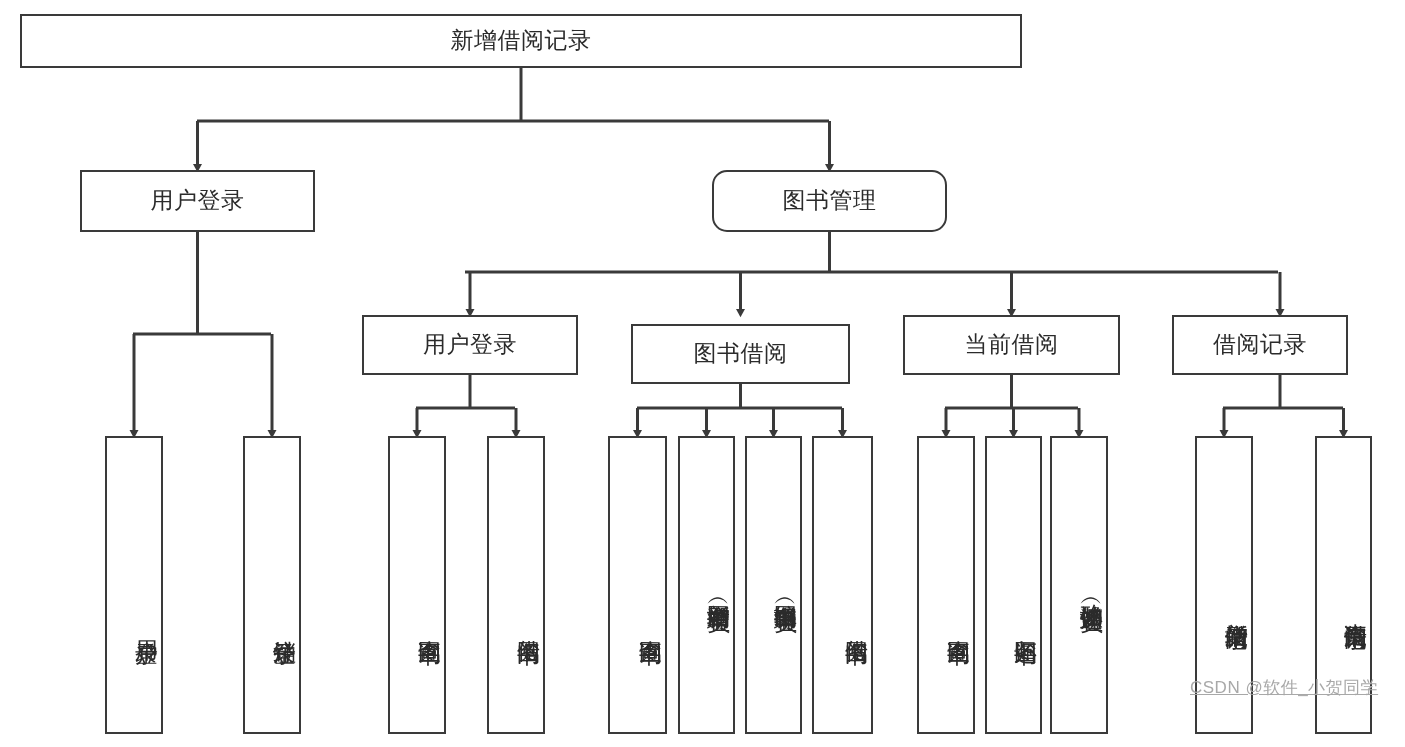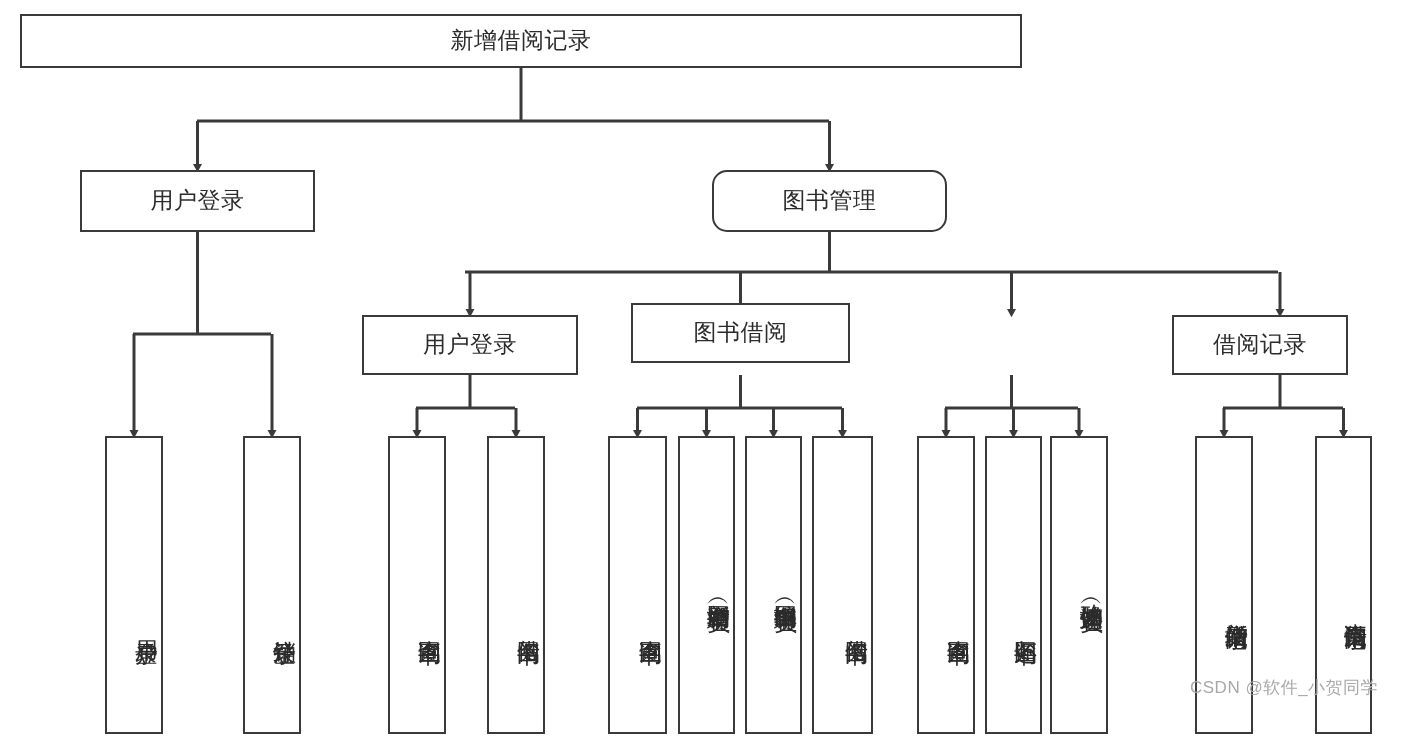--- a/index.html
+++ b/index.html
@@ -112,32 +112,33 @@
         <path d="M1343.5,408 L1343.5,434" marker-end="url(#arrow)"></path>
       </g>
   </svg>
 
   <div class="node node-h" style="left: 20px; top: 14px; width: 1002px; height: 54px;">新增借阅记录</div>
 
   <div class="node node-h" style="left: 80px; top: 170px; width: 235px; height: 62px;">用户登录</div>
   <div class="node node-h" style="left: 712px; top: 170px; width: 235px; height: 62px; border-radius: 15px;">图书管理</div>
 
   <div class="node node-h" style="left: 362px; top: 315px; width: 216px; height: 60px;">用户登录</div>
-  <div class="node node-h" style="left: 631px; top: 303px; width: 219px; height: 60px;">图书借阅</div>
+  <div class="node node-h" style="left: 631px; top: 324px; width: 219px; height: 60px;">图书借阅</div>
+  <div class="node node-h" style="left: 903px; top: 315px; width: 217px; height: 60px;">当前借阅</div>
   <div class="node node-h" style="left: 1172px; top: 315px; width: 176px; height: 60px;">借阅记录</div>
 
   <div class="node node-v pad-short" style="left: 105px; top: 436px; width: 58px; height: 298px;">用户登录</div>
   <div class="node node-v pad-short" style="left: 243px; top: 436px; width: 58px; height: 298px;">注销登录</div>
   <div class="node node-v pad-short" style="left: 388px; top: 436px; width: 58px; height: 298px;">查询图书</div>
   <div class="node node-v pad-short" style="left: 487px; top: 436px; width: 58px; height: 298px;">借阅图书</div>
   <div class="node node-v pad-short" style="left: 608px; top: 436px; width: 59px; height: 298px;">查询图书</div>
   <div class="node node-v pad-tall" style="left: 678px; top: 436px; width: 57px; height: 298px;">新增图书（管理员）</div>
   <div class="node node-v pad-tall" style="left: 745px; top: 436px; width: 57px; height: 298px;">编辑图书（管理员）</div>
   <div class="node node-v pad-short" style="left: 812px; top: 436px; width: 61px; height: 298px;">借阅图书</div>
   <div class="node node-v pad-short" style="left: 917px; top: 436px; width: 58px; height: 298px;">查询图书</div>
   <div class="node node-v pad-short" style="left: 985px; top: 436px; width: 57px; height: 298px;">归还图书</div>
   <div class="node node-v pad-tall" style="left: 1050px; top: 436px; width: 58px; height: 298px;">确认归还（管理员）</div>
   <div class="node node-v pad-mid" style="left: 1195px; top: 436px; width: 58px; height: 298px;">新增借阅记录</div>
   <div class="node node-v pad-mid" style="left: 1315px; top: 436px; width: 57px; height: 298px;">查询借阅记录</div>
 
-  <div class="watermark" style="left: 1190px; top: 676px;">CSDN @软件_小贺同学</div>
+  <div class="watermark" style="left: 1190px; top: 676px; text-decoration: underline;">CSDN @软件_小贺同学</div>
 
 </div>
 
 </body></html>

